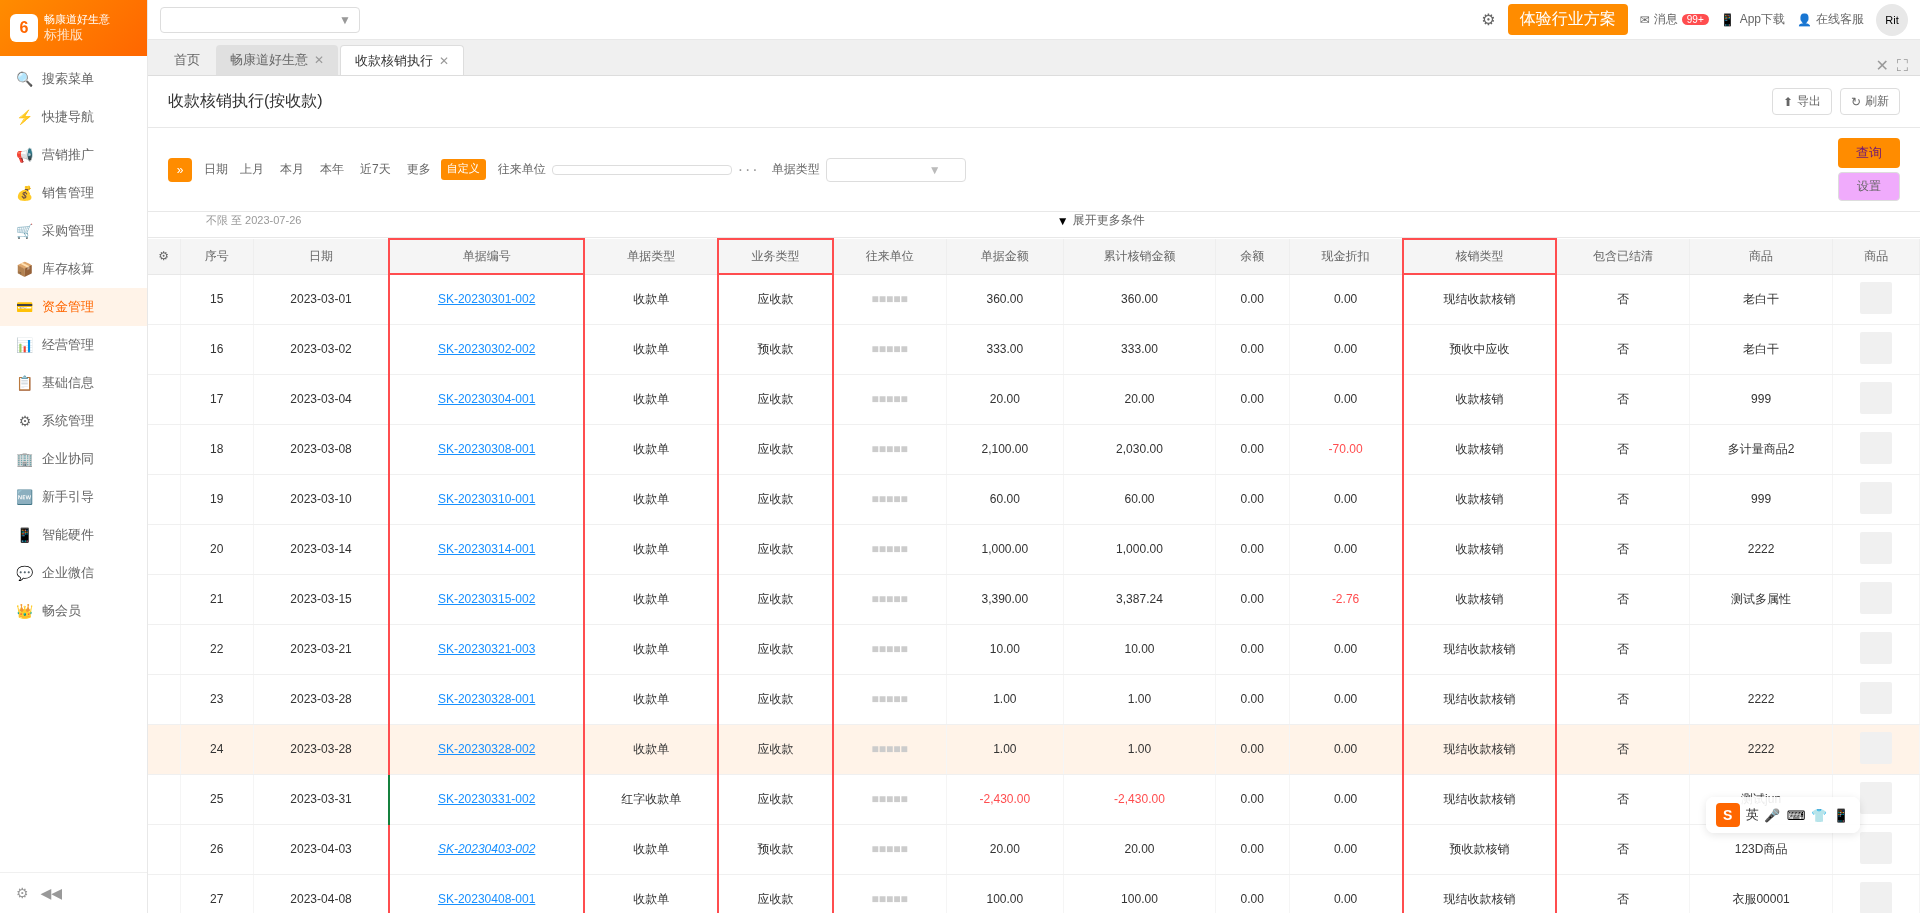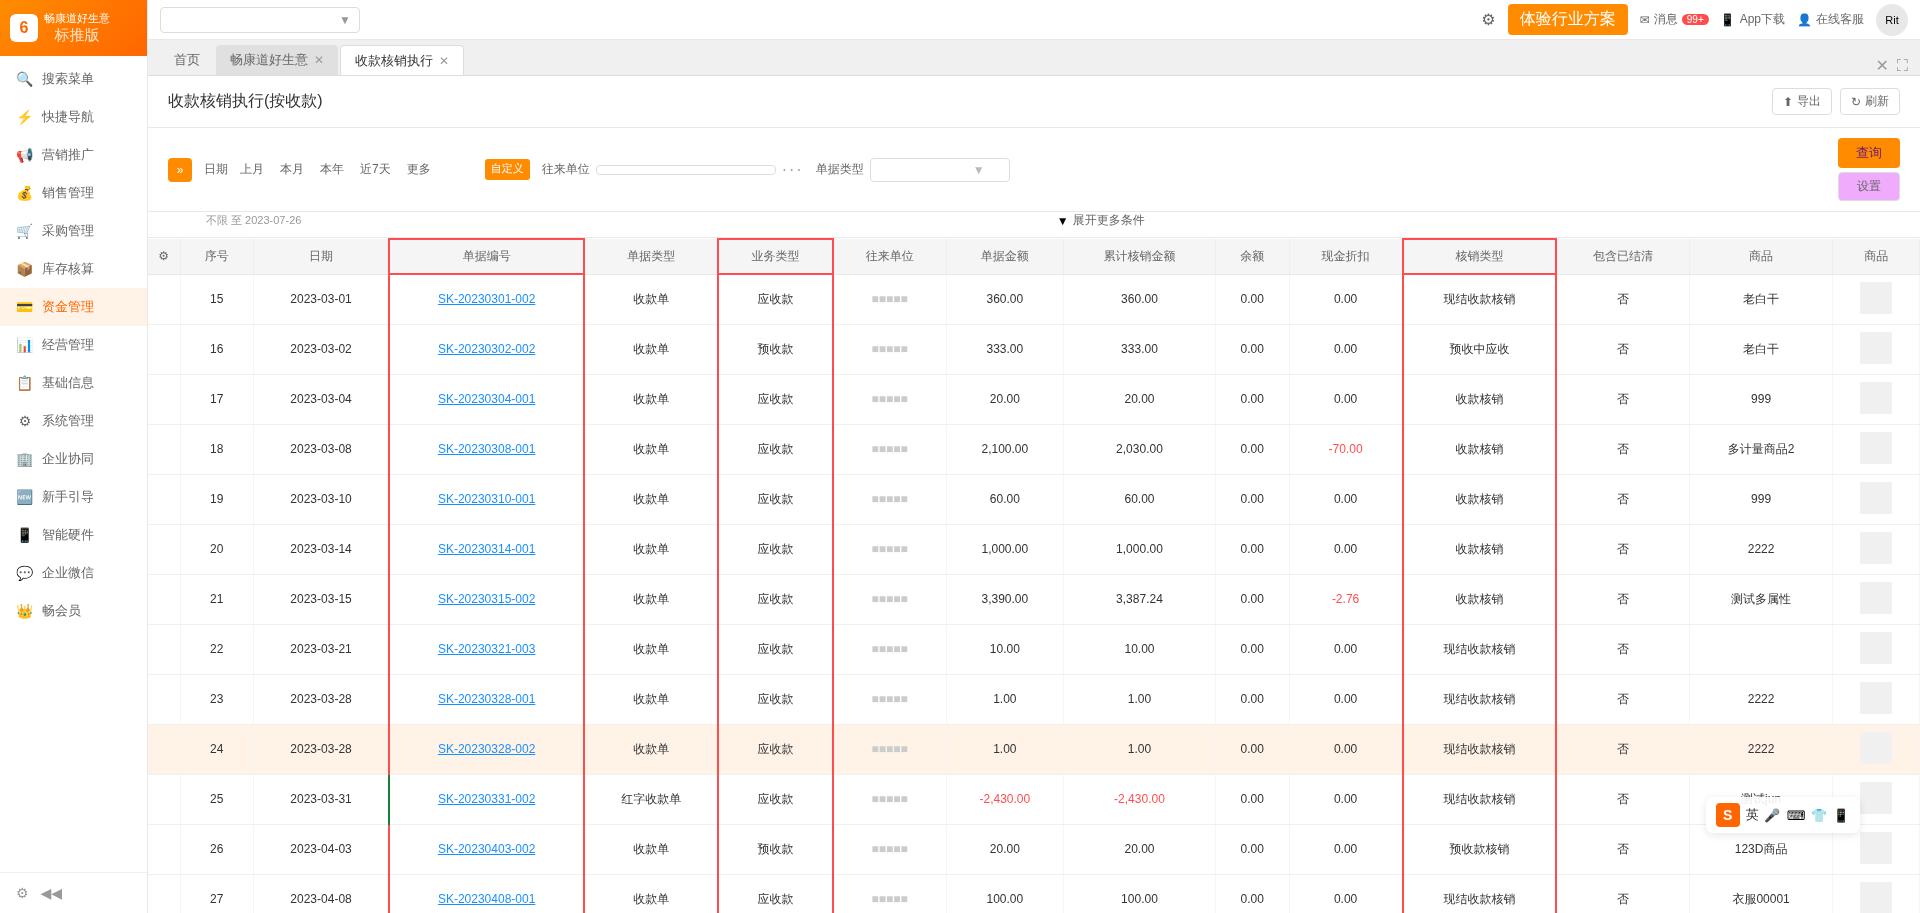--- a/index.html
+++ b/index.html
@@ -3,21 +3,21 @@
   <meta charset="utf-8">
   <style>
     * { box-sizing: border-box; margin: 0; padding: 0; }
     body { font-family: 'Microsoft YaHei', Arial, sans-serif; font-size: 12px; background: #f5f5f5; display: flex; height: 913px; overflow: hidden; }
 
     
     .sidebar { width: 148px; background: #fff; display: flex; flex-direction: column; border-right: 1px solid #e8e8e8; flex-shrink: 0; }
     .sidebar-logo { height: 56px; background: linear-gradient(135deg, #ff8c00, #ff6600); display: flex; align-items: center; padding: 0 10px; gap: 6px; }
     .sidebar-logo-icon { width: 28px; height: 28px; background: #fff; border-radius: 6px; display: flex; align-items: center; justify-content: center; color: #ff6600; font-size: 16px; font-weight: bold; }
     .sidebar-logo-text { color: #fff; font-size: 11px; line-height: 1.3; }
-    .sidebar-logo-badge { font-size: 15px; color: rgba(255,255,255,0.8); text-align: center; }
+    .sidebar-logo-badge { font-size: 13px; color: rgba(255,255,255,0.8); }
     .sidebar-nav { flex: 1; overflow-y: auto; padding: 4px 0; }
     .sidebar-item { display: flex; align-items: center; gap: 8px; padding: 10px 16px; cursor: pointer; color: #666; font-size: 13px; }
     .sidebar-item.active { background: #fff3e8; color: #ff6600; font-weight: 500; }
     .sidebar-item-icon { width: 18px; text-align: center; font-size: 14px; }
     .sidebar-footer { padding: 12px 16px; display: flex; align-items: center; gap: 12px; border-top: 1px solid #f0f0f0; }
     .sidebar-footer-icon { color: #999; cursor: pointer; font-size: 14px; }
 
     
     .main { flex: 1; display: flex; flex-direction: column; overflow: hidden; }
 
@@ -45,21 +45,21 @@
     .btn-export { display: flex; align-items: center; gap: 4px; color: #666; cursor: pointer; font-size: 12px; border: 1px solid #ddd; border-radius: 4px; padding: 4px 10px; background: #fff; }
     .btn-refresh { display: flex; align-items: center; gap: 4px; color: #666; cursor: pointer; font-size: 12px; border: 1px solid #ddd; border-radius: 4px; padding: 4px 10px; background: #fff; }
 
     
     .filter-bar { background: #fff; padding: 10px 20px; border-bottom: 1px solid #e8e8e8; display: flex; align-items: center; gap: 12px; flex-wrap: wrap; }
     .filter-toggle { width: 24px; height: 24px; background: #ff8c00; color: #fff; border-radius: 4px; display: flex; align-items: center; justify-content: center; cursor: pointer; font-size: 12px; flex-shrink: 0; }
     .filter-group { display: flex; align-items: center; gap: 6px; }
     .filter-label { color: #666; font-size: 12px; }
     .filter-date-btns { display: flex; gap: 4px; }
     .filter-date-btn { color: #666; cursor: pointer; font-size: 12px; padding: 2px 6px; }
-    .filter-date-btn.custom { color: #fff; background: #ff8c00; border-radius: 3px; padding: 2px 6px; font-size: 11px; margin-left: 44px; }
+    .filter-date-btn.custom { color: #fff; background: #ff8c00; border-radius: 3px; padding: 2px 6px; font-size: 11px; }
     .filter-input { border: 1px solid #ddd; border-radius: 4px; padding: 4px 8px; font-size: 12px; color: #999; width: 160px; display: flex; align-items: center; justify-content: space-between; cursor: pointer; }
     .filter-dots { color: #999; font-size: 16px; letter-spacing: 2px; }
     .filter-select { border: 1px solid #ddd; border-radius: 4px; padding: 4px 24px 4px 8px; font-size: 12px; color: #666; min-width: 140px; display: flex; align-items: center; justify-content: space-between; cursor: pointer; flex: 1; max-width: 280px; }
     .btn-query { background: #ff8c00; color: #701a75; border: none; border-radius: 4px; padding: 6px 18px; font-size: 13px; cursor: pointer; }
     .btn-settings { color: #666; border: 1px solid #ddd; border-radius: 4px; padding: 5px 14px; font-size: 12px; cursor: pointer; background: #f0abfc; }
 
     
     .table-container { flex: 1; overflow: auto; padding: 0; background: #fff; margin: 0; }
     table { width: 100%; border-collapse: collapse; font-size: 12px; }
     thead tr { background: #f5f5f5; }
@@ -486,21 +486,21 @@
     <td style="">0.00</td>
     <td style="border-left:2px solid #ff4d4f;border-right:2px solid #ff4d4f;">现结收款核销</td>
     <td>否</td>
     <td>测试jun</td>
     <td><div class="img-placeholder"></div></td>
   </tr>
             <tr>
     <td></td>
     <td>26</td>
     <td>2023-04-03</td>
-    <td style="border-left:2px solid #ff4d4f;border-right:2px solid #ff4d4f;">
+    <td style="border-left:2px solid #ff4d4f;border-right:2px solid #ff4d4f;font-style:italic;">
       <span class="link">SK-20230403-002</span>
     </td>
     <td>收款单</td>
     <td style="border-left:2px solid #ff4d4f;border-right:2px solid #ff4d4f;">预收款</td>
     <td style="color:#ccc;">■■■■■</td>
     <td style="">20.00</td>
     <td style="">20.00</td>
     <td>0.00</td>
     <td style="">0.00</td>
     <td style="border-left:2px solid #ff4d4f;border-right:2px solid #ff4d4f;">预收款核销</td>

